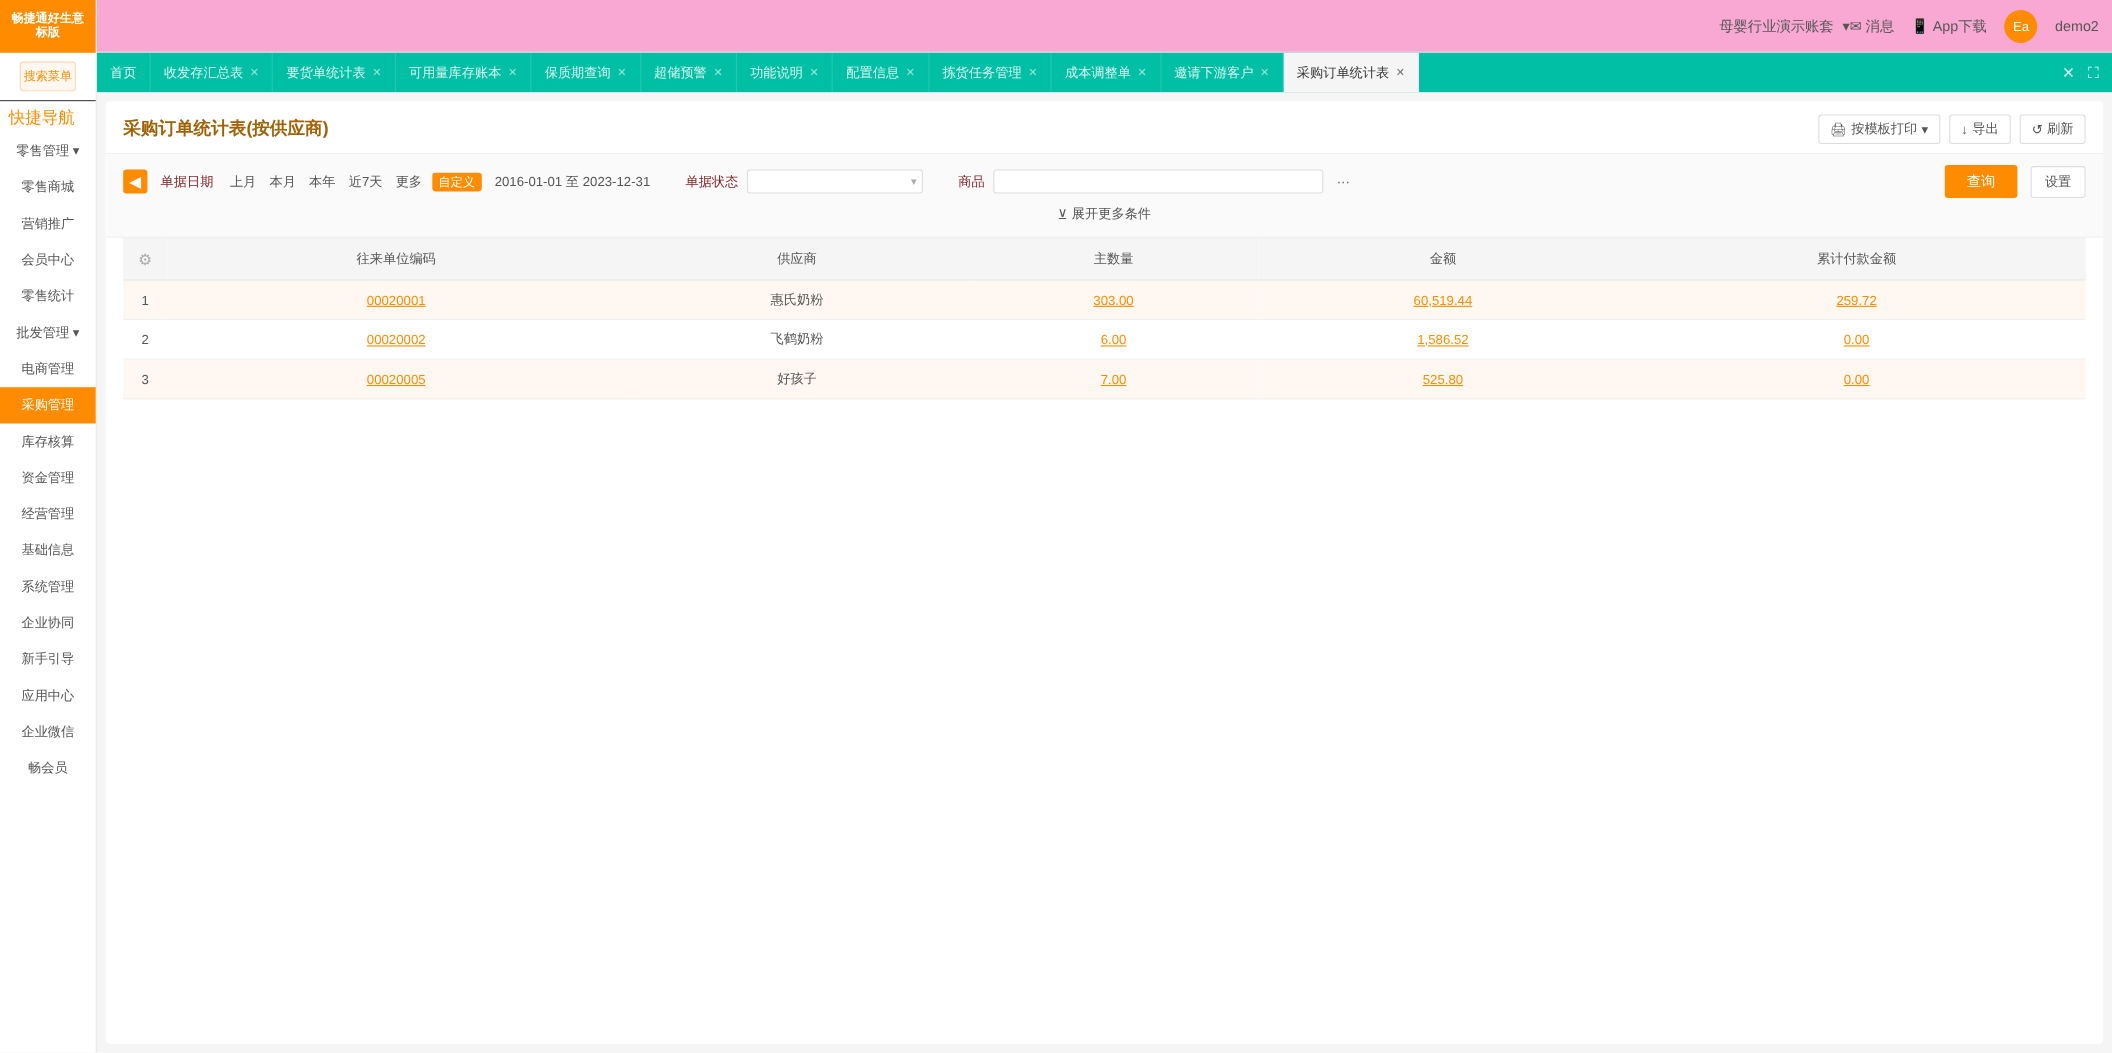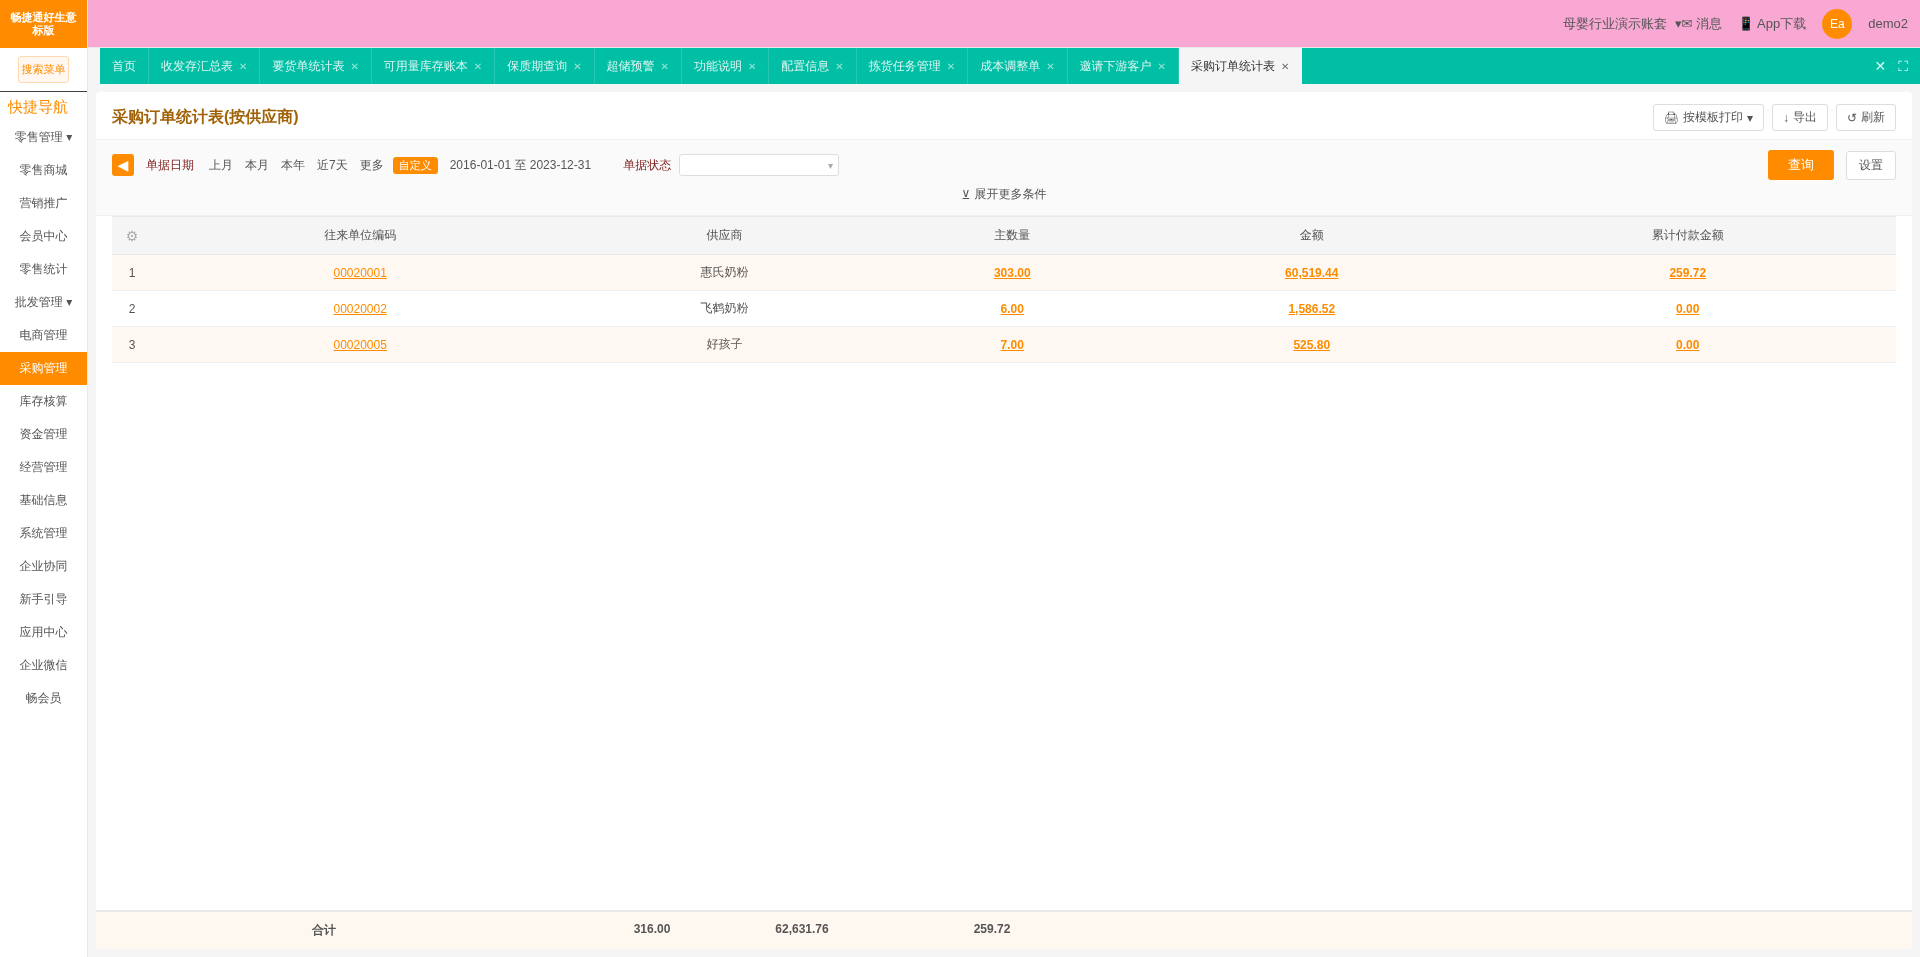--- a/index.html
+++ b/index.html
@@ -107,21 +107,20 @@
     }
 
     
     .tab-bar {
       height: 36px;
       background: #00bfa5;
       display: flex;
       align-items: stretch;
       flex-shrink: 0;
       overflow: hidden;
-      margin-left: 12px;
     }
     .tab-item {
       display: flex;
       align-items: center;
       padding: 0 12px;
       color: rgba(255,255,255,0.85);
       font-size: 12px;
       cursor: pointer;
       white-space: nowrap;
       gap: 4px;
@@ -385,21 +384,21 @@
     thead th:first-child { width: 40px; }
     tbody tr:nth-child(odd) { background: #fff8f2; }
     tbody tr:nth-child(even) { background: #fff; }
     tbody td {
       padding: 9px 12px;
       text-align: center;
       color: #555;
       border-bottom: 1px solid #f0f0f0;
     }
     .td-link { color: #ff8c00; text-decoration: underline; cursor: pointer; }
-    .td-number { text-align: center; font-weight: bold; }
+    .td-number { text-align: center; }
     .settings-icon { color: #aaa; font-size: 14px; cursor: pointer; }
 
     
     .table-footer {
       background: #fff8f0;
       border-top: 2px solid #e8e8e8;
       padding: 10px 16px;
       display: flex;
       align-items: center;
       flex-shrink: 0;
@@ -620,20 +619,25 @@
 
           <div class="filter-select-group">
             <span class="filter-label">单据状态</span>
             <div class="select-wrapper">
               <select class="filter-select">
                 <option value=""></option>
               </select>
             </div>
           </div>
 
+          <div class="filter-goods-group">
+            <span class="filter-label">商品</span>
+            <input class="filter-goods-input" type="text" style="">
+            <span class="filter-more-btn">···</span>
+          </div>
 
           <button class="btn-query">查询</button>
           <button class="btn-settings">设置</button>
         </div>
         <div class="expand-more-row">
           <button class="expand-more-btn">
             <span>⊻</span>
             <span>展开更多条件</span>
           </button>
         </div>
@@ -675,27 +679,17 @@
               <td class="td-link">00020005</td>
               <td>好孩子</td>
               <td class="td-link td-number">7.00</td>
               <td class="td-link td-number">525.80</td>
               <td class="td-link td-number">0.00</td>
             </tr>
           </tbody>
         </table>
       </div>
 
-      <div class="table-footer">
-        <div class="footer-cells">
-          <div class="footer-cell" style="width:40px;"></div>
-          <div class="footer-cell" style="width:160px;"></div>
-          <div class="footer-cell" style="width:280px; text-align:left;">合计</div>
-          <div class="footer-cell" style="width:120px;">316.00</div>
-          <div class="footer-cell" style="width:180px;">62,631.76</div>
-          <div class="footer-cell" style="width:200px;">259.72</div>
-        </div>
-      </div>
 
     </div>
   </div>
 
 </div>
 
 </body></html>

